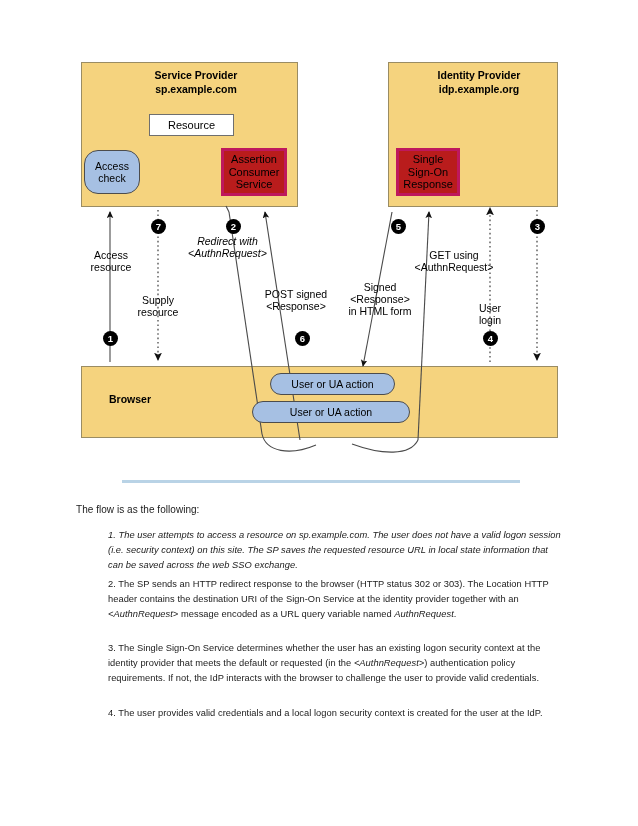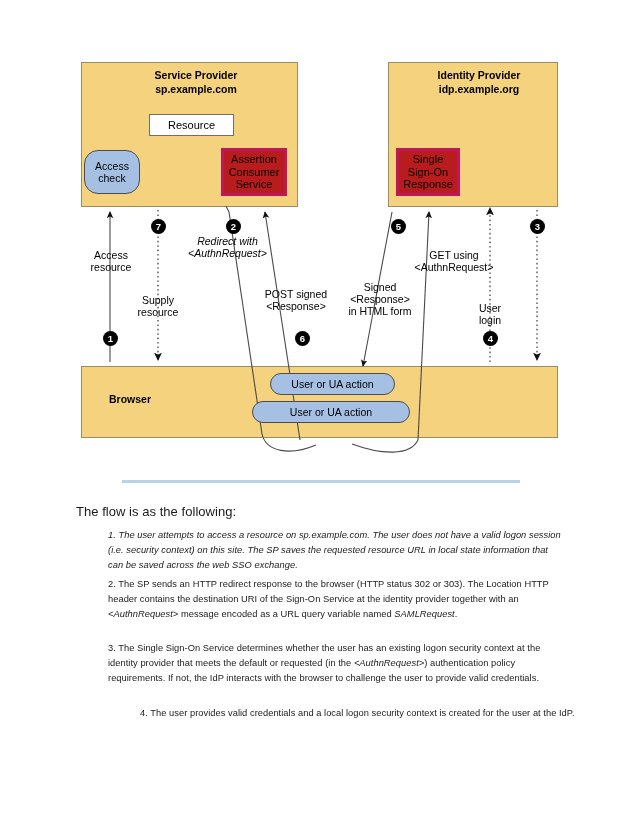--- a/index.html
+++ b/index.html
@@ -130,21 +130,21 @@
     left: 122px;
     top: 20px;
     width: 398px;
     height: 3px;
     background: #b9d3e6;
   }
   .intro {
     position: absolute;
     left: 76px;
     top: 44px;
-    font-size: 13px;
+    font-size: 10px;
     color: #1a1a1a;
     letter-spacing: 0.04px;
   }
   .para {
     position: absolute;
     left: 108px;
     width: 455px;
     font-size: 9.3px;
     color: #1a1a1a;
     line-height: 1.62;
@@ -247,16 +247,16 @@
 login</div>
 
 </div>
 
 <div id="prose">
   <div class="hr-blue"></div>
 
   <div class="intro">The flow is as the following:</div>
 
   <div class="para" style="top:68px;font-style:italic;">1. The user attempts to access a resource on sp.example.com. The user does not have a valid logon session (i.e. security context) on this site. The SP saves the requested resource URL in local state information that can be saved across the web SSO exchange.</div>
-  <div class="para" style="top:117px;">2. The SP sends an HTTP redirect response to the browser (HTTP status 302 or 303). The Location HTTP header contains the destination URI of the Sign-On Service at the identity provider together with an <i>&lt;AuthnRequest&gt;</i> message encoded as a URL query variable named <i>SAMLRequest</i>.</div>
+  <div class="para" style="top:117px;">2. The SP sends an HTTP redirect response to the browser (HTTP status 302 or 303). The Location HTTP header contains the destination URI of the Sign-On Service at the identity provider together with an <i>&lt;AuthnRequest&gt;</i> message encoded as a URL query variable named <i>AuthnRequest</i>.</div>
   <div class="para" style="top:181px;">3. The Single Sign-On Service determines whether the user has an existing logon security context at the identity provider that meets the default or requested (in the <i>&lt;AuthnRequest&gt;</i>) authentication policy requirements. If not, the IdP interacts with the browser to challenge the user to provide valid credentials.</div>
-  <div class="para" style="top:246px;margin-left:32px;">4. The user provides valid credentials and a local logon security context is created for the user at the IdP.</div>
+  <div class="para" style="top:246px;">4. The user provides valid credentials and a local logon security context is created for the user at the IdP.</div>
 </div>
 
 </body></html>

